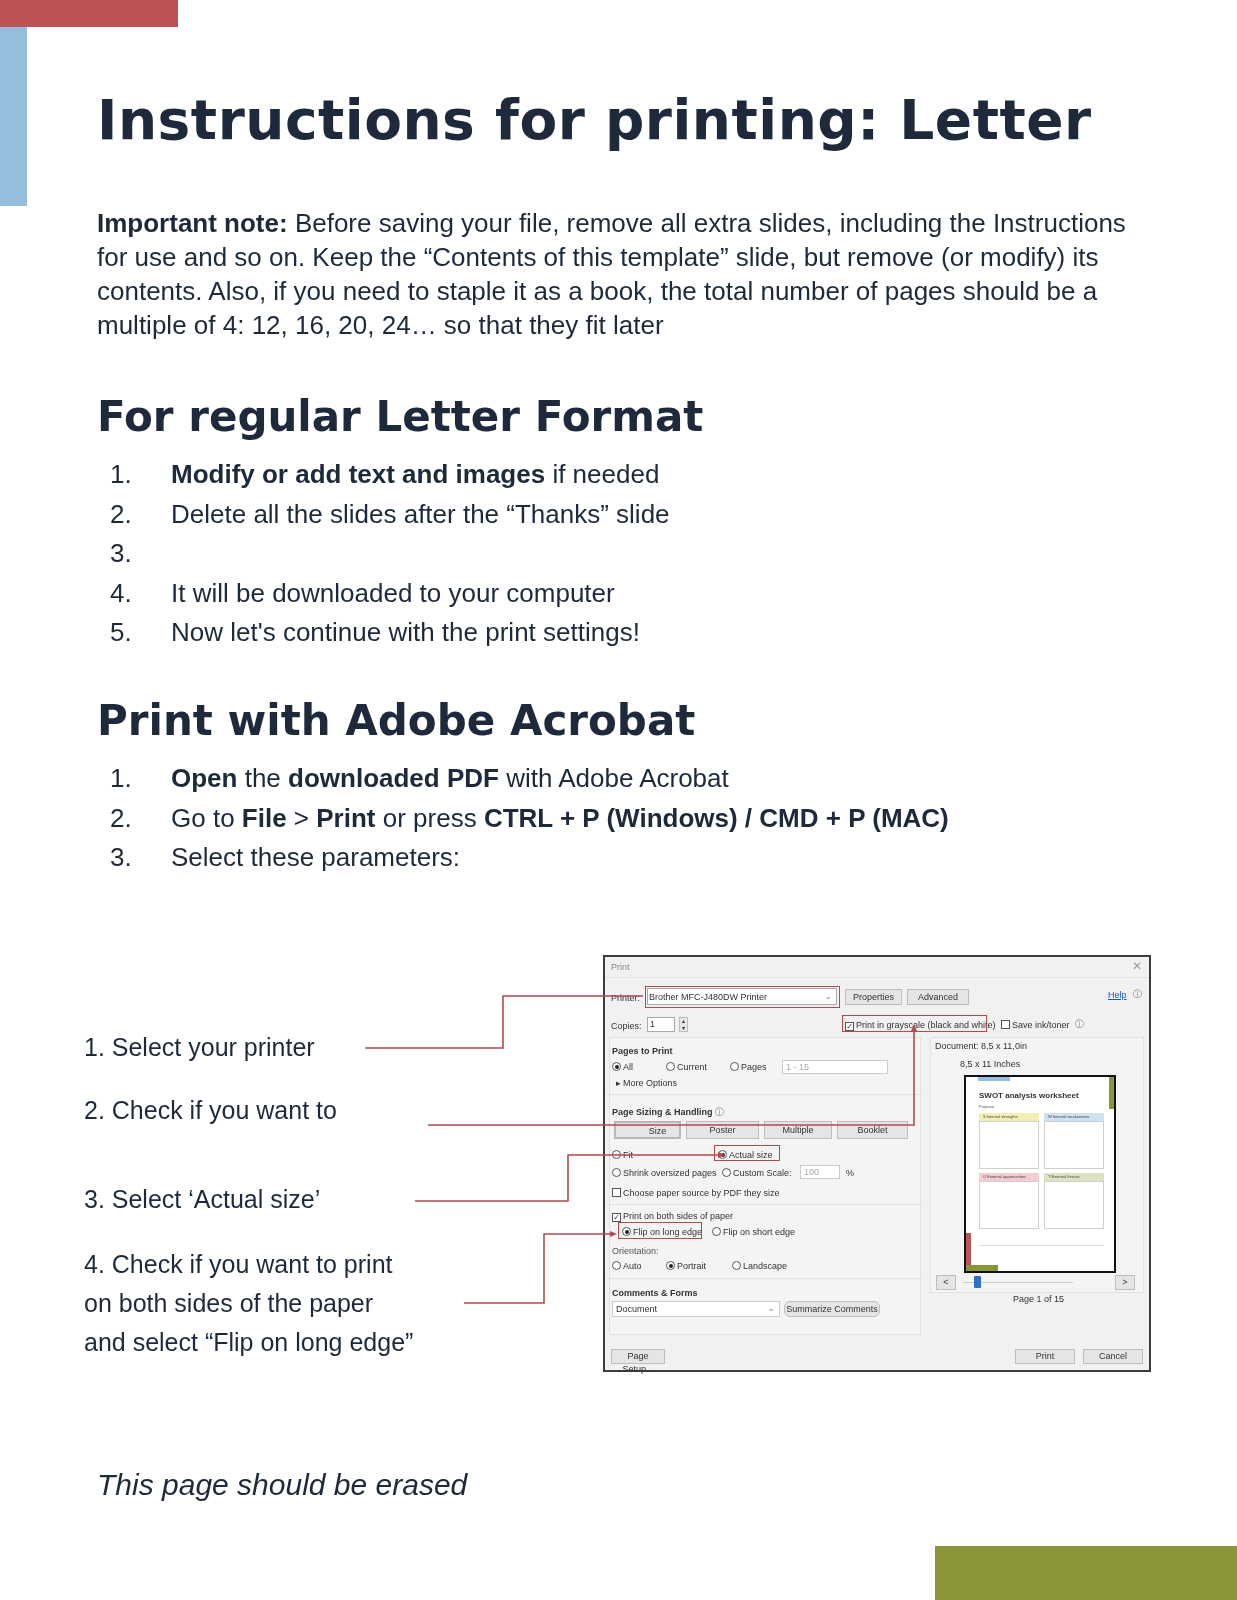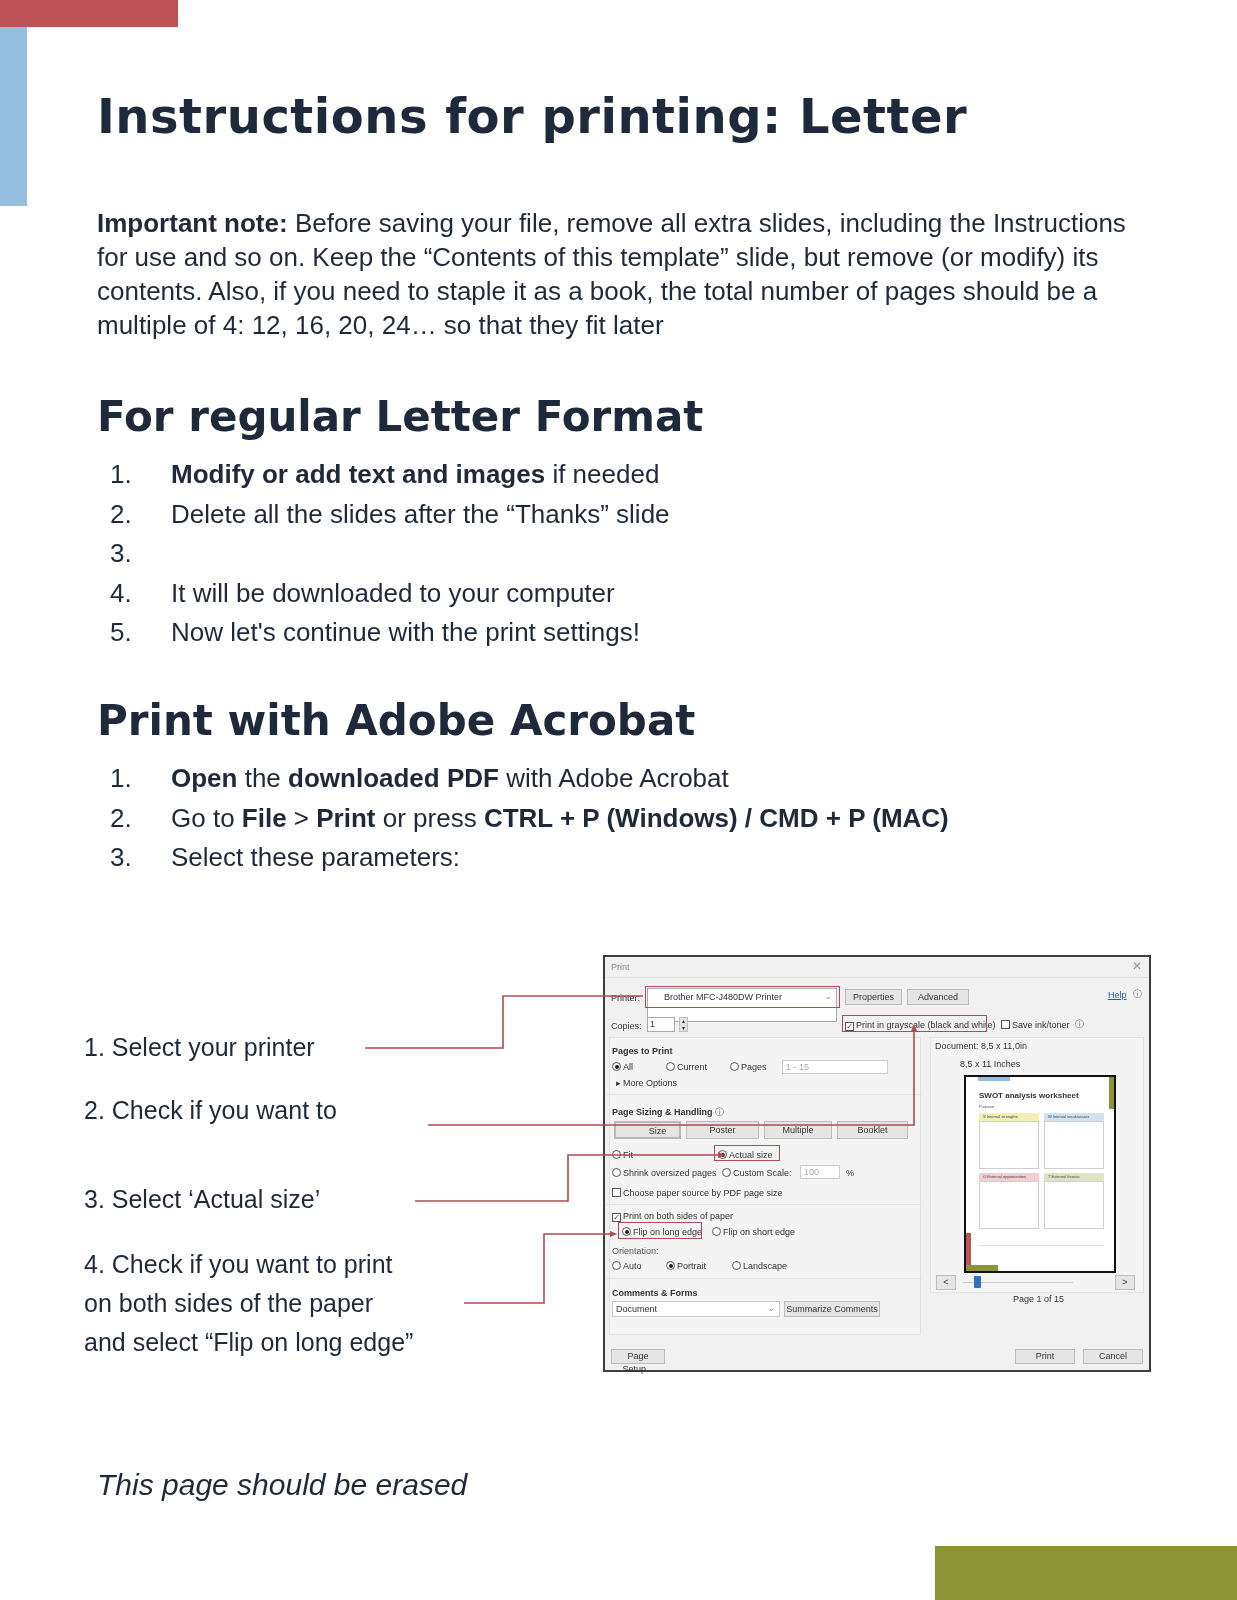--- a/index.html
+++ b/index.html
@@ -3,21 +3,21 @@
 <meta charset="utf-8">
 <style>
   * { box-sizing: border-box; margin: 0; padding: 0; }
   html, body { width: 1237px; height: 1600px; background: #ffffff; overflow: hidden; }
   body { position: relative; font-family: "Liberation Sans", "DejaVu Sans", sans-serif; color: #1e2a3b; }
 
   .deco-top-red { position: absolute; left: 0; top: 0; width: 178px; height: 27px; background: #bd5357; }
   .deco-left-blue { position: absolute; left: 0; top: 27px; width: 27px; height: 179px; background: #95bede; }
   .deco-bottom-green { position: absolute; left: 935px; top: 1546px; width: 302px; height: 54px; background: #8b9538; }
 
-  .title { position: absolute; left: 97px; top: 88px; font-family: "DejaVu Sans", sans-serif; font-weight: bold; font-size: 48px; letter-spacing: 0.5px; color: #1e2a3b; }
+  .title { position: absolute; left: 97px; top: 88px; font-family: "DejaVu Sans", sans-serif; font-weight: bold; font-size: 55px; letter-spacing: 0.5px; color: #1e2a3b; }
 
   .note { position: absolute; left: 97px; top: 206px; width: 1060px; font-size: 26px; line-height: 34px; color: #1e2a3b; }
   .note b { font-weight: bold; }
 
   .h2 { position: absolute; left: 97px; font-family: "DejaVu Sans", sans-serif; font-weight: bold; font-size: 42px; color: #1e2a3b; }
   .h2.s1 { top: 392px; }
   .h2.s2 { top: 696px; }
 
   .steps { position: absolute; left: 110px; list-style: none; font-size: 26px; line-height: 39.5px; color: #1e2a3b; }
   .steps.s1 { top: 455px; }
@@ -120,21 +120,21 @@
     <div>on both sides of the paper</div>
     <div>and select “Flip on long edge”</div>
   </div>
 
 <div class="dlg">
   <div class="abs dlg-title">Print</div>
   <div class="abs dlg-close">✕</div>
   <div class="abs dlg-hdr-line"></div>
 
   <div class="abs" style="left:6px;top:36px;">Printer:</div>
-  <div class="abs field" style="left:42px;top:31px;width:190px;height:34px;padding:3px 16px;">
+  <div class="abs field" style="left:42px;top:31px;width:190px;height:17px;padding:3px 1px;">
     <span>Brother MFC-J480DW Printer</span>
     <span style="position:absolute;right:4px;top:2px;color:#888;">⌄</span>
   </div>
   <div class="red-box" style="left:40px;top:29px;width:195px;height:22px;"></div>
   <div class="abs btn" style="left:240px;top:32px;width:57px;height:16px;line-height:14px;">Properties</div>
   <div class="abs btn" style="left:302px;top:32px;width:62px;height:16px;line-height:14px;">Advanced</div>
   <div class="abs help" style="left:503px;top:33px;">Help</div>
   <div class="abs" style="left:528px;top:31px;color:#777;">ⓘ</div>
 
   <div class="abs" style="left:6px;top:64px;">Copies:</div>
@@ -161,39 +161,39 @@
     <div class="abs btn" style="left:154px;top:83px;width:68px;height:18px;line-height:16px;">Multiple</div>
     <div class="abs btn" style="left:227px;top:83px;width:71px;height:18px;line-height:16px;">Booklet</div>
 
     <div class="abs" style="left:2px;top:112px;"><span class="radio"></span><span>Fit</span></div>
     <div class="abs" style="left:108px;top:112px;"><span class="radio on"></span><span>Actual size</span></div>
     <div class="red-box" style="left:104px;top:107px;width:66px;height:16px;"></div>
     <div class="abs" style="left:2px;top:130px;"><span class="radio"></span><span>Shrink oversized pages</span></div>
     <div class="abs" style="left:112px;top:130px;"><span class="radio"></span><span>Custom Scale:</span></div>
     <div class="abs field" style="left:190px;top:127px;width:40px;height:14px;padding:1px 3px;color:#aaa;border-color:#ccc;">100</div>
     <div class="abs" style="left:236px;top:130px;">%</div>
-    <div class="abs" style="left:2px;top:150px;"><span class="chk"></span><span>Choose paper source by PDF page size</span></div>
+    <div class="abs" style="left:2px;top:150px;"><span class="chk"></span><span>Choose paper source by PDF they size</span></div>
     <div class="abs" style="left:-4px;top:166px;width:316px;height:1px;background:#e2e2e2;"></div>
 
     <div class="abs" style="left:2px;top:173px;"><span class="chk">✓</span><span>Print on both sides of paper</span></div>
     <div class="abs" style="left:12px;top:189px;"><span class="radio on"></span><span>Flip on long edge</span></div>
     <div class="red-box" style="left:8px;top:184px;width:84px;height:17px;"></div>
     <div class="abs" style="left:102px;top:189px;"><span class="radio"></span><span>Flip on short edge</span></div>
     <div class="abs" style="left:2px;top:208px;color:#555;">Orientation:</div>
     <div class="abs" style="left:2px;top:223px;"><span class="radio"></span><span>Auto</span></div>
     <div class="abs" style="left:56px;top:223px;"><span class="radio on"></span><span>Portrait</span></div>
     <div class="abs" style="left:122px;top:223px;"><span class="radio"></span><span>Landscape</span></div>
     <div class="abs" style="left:-4px;top:240px;width:316px;height:1px;background:#e2e2e2;"></div>
 
     <div class="abs bold" style="left:2px;top:250px;">Comments &amp; Forms</div>
     <div class="abs field" style="left:2px;top:263px;width:168px;height:16px;padding:2px 3px;border-color:#ccc;">
       <span>Document</span>
       <span style="position:absolute;right:4px;top:1px;color:#888;">⌄</span>
     </div>
-    <div class="abs btn" style="left:174px;top:263px;width:96px;height:16px;line-height:14px;">Summarize Comments</div>
+    <div class="abs btn" style="left:174px;top:263px;width:96px;height:16px;line-height:14px;border-radius:6px;">Summarize Comments</div>
   </div>
 
   <div class="panel" style="left:325px;top:80px;width:214px;height:256px;"></div>
   <div class="abs" style="left:330px;top:84px;">Document: 8,5 x 11,0in</div>
   <div class="abs" style="left:355px;top:102px;">8,5 x 11 Inches</div>
 
   <div class="preview">
     <div style="position:absolute;left:12px;top:0;width:32px;height:4px;background:#95bede;"></div>
     <div style="position:absolute;right:0;top:0;width:5px;height:32px;background:#8b9538;"></div>
     <div class="pv-title">SWOT analysis worksheet</div>

